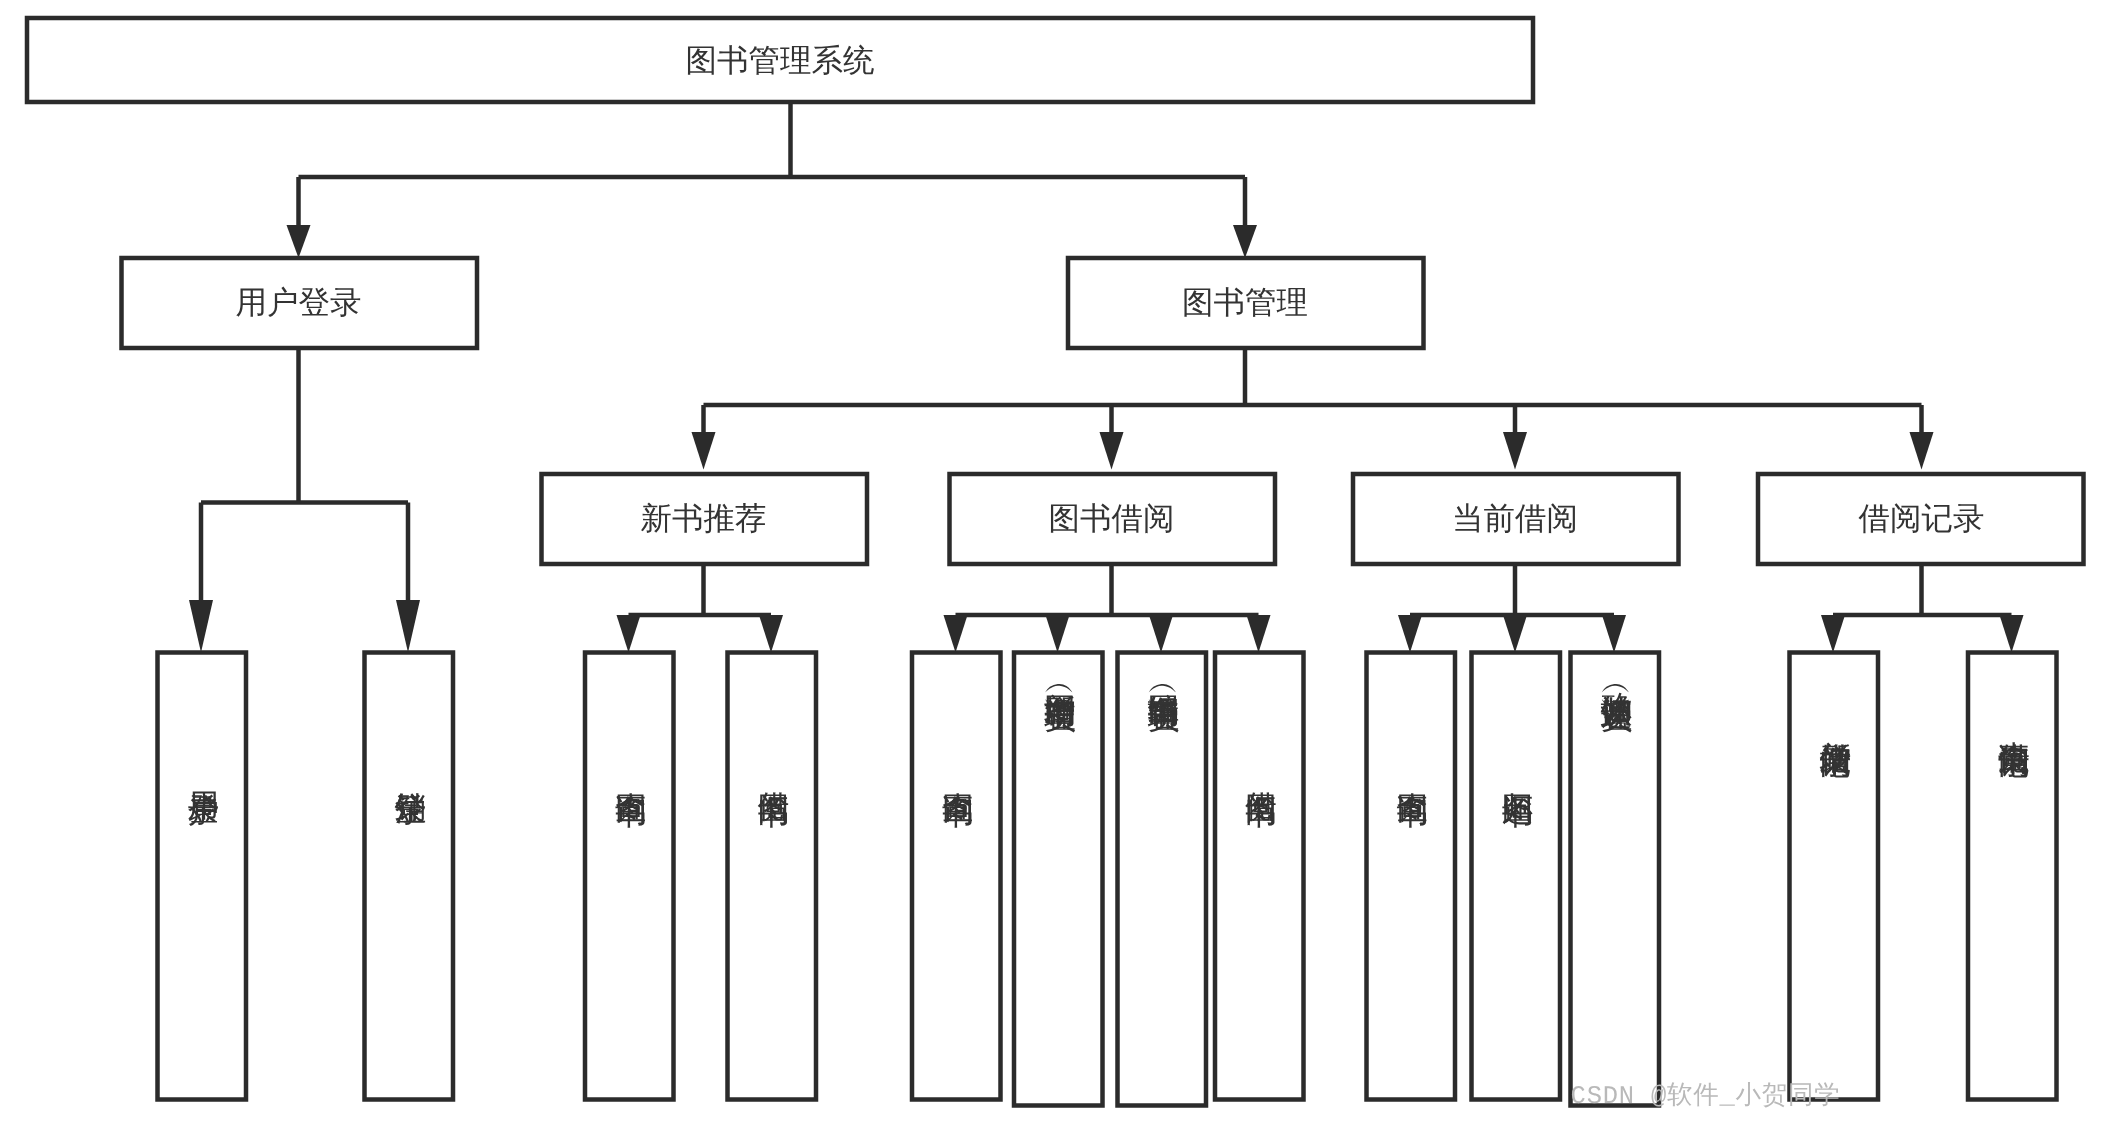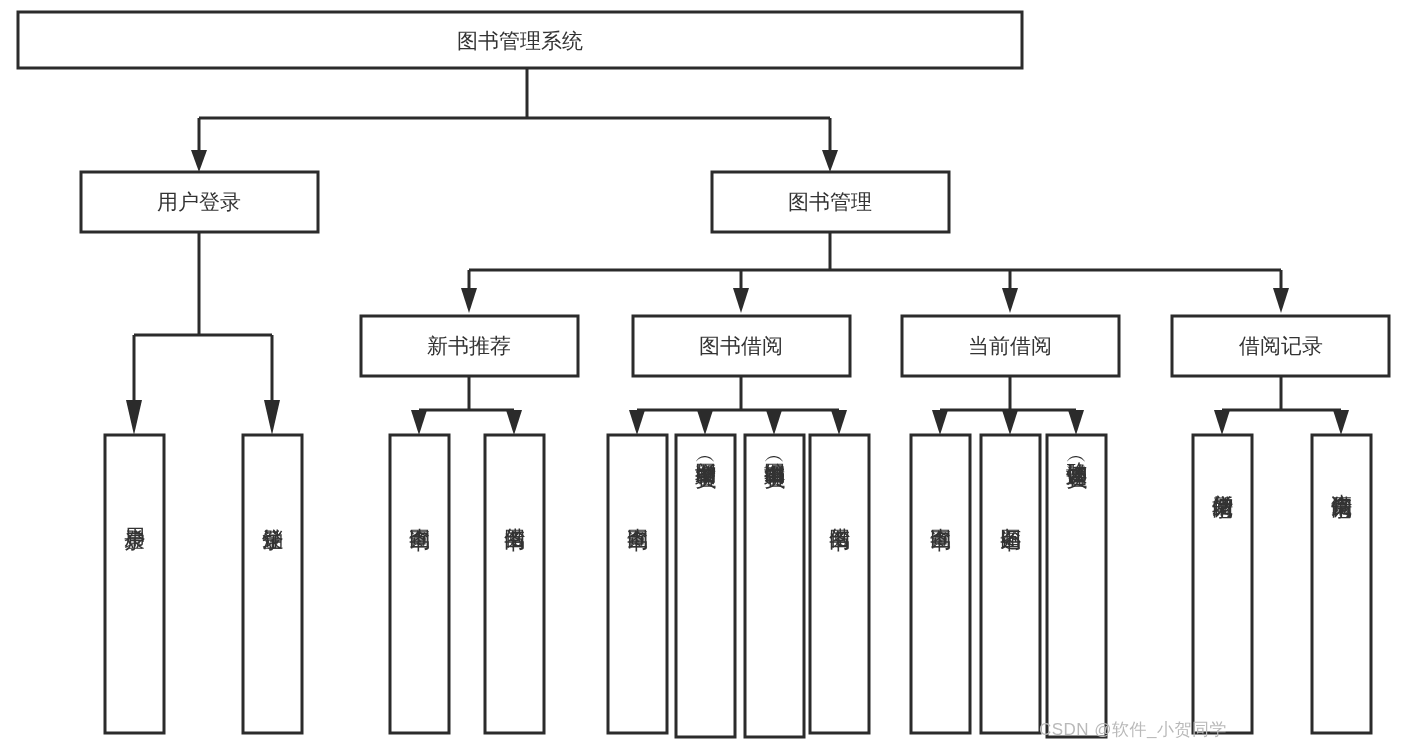--- a/index.html
+++ b/index.html
@@ -63,21 +63,21 @@
     font-size: 21px;
     color: #333333;
     line-height: 1.06;
     letter-spacing: 1px;
     white-space: nowrap;
   }
   .watermark {
     position: absolute;
     right: 8px;
     bottom: 6px;
-    font-family: Liberation Sans, sans-serif;
+    font-family: Liberation Mono, monospace;
     font-size: 17px;
     color: #b9b9b9;
     letter-spacing: 0.5px;
     white-space: nowrap;
   }
 </style>
 </head>
 <body>
 
 <div id="diagram-root">

